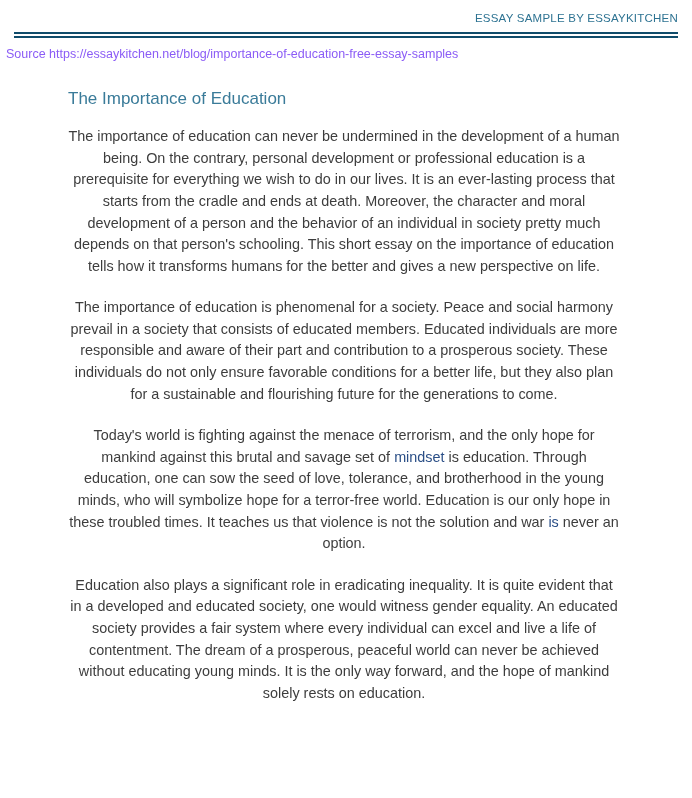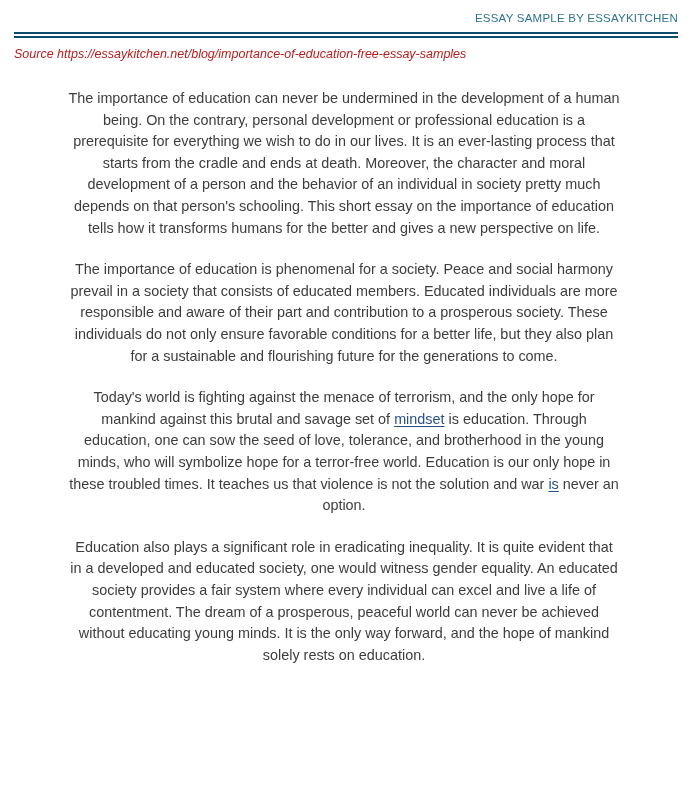--- a/index.html
+++ b/index.html
@@ -34,26 +34,25 @@
   .rule {
     margin: 6px 14px 0 14px;
     width: 664px;
     height: 6px;
     box-sizing: border-box;
     border-top: 2px solid #0f4c6b;
     border-bottom: 2px solid #0f4c6b;
   }
 
   .source {
-    margin: 8px 14px 0 14px;
+    margin: 8px 14px 0 6px;
     font-size: 12.5px;
-    color: #b91c1c;
+    color: #8b5cf6;
     line-height: 1.3;
     white-space: nowrap;
-    font-style: italic;
   }
 
   
   .article {
     margin-top: 26px;
     padding: 0 72px 0 68px;
   }
   .article-title {
     font-size: 17px;
     font-weight: 400;
@@ -65,36 +64,36 @@
     font-size: 14.4px;
     line-height: 21.6px;
     color: #3d3d3d;
     margin: 0 0 20px 0;
     text-align: center;
   }
   .para:last-child { margin-bottom: 16px; }
 
   .ulink {
     color: #2a4e86;
-    text-decoration: underline;
     text-underline-offset: 2px;
   }
 </style>
 </head>
 <body>
 
 <div class="header">
   <div class="kicker">ESSAY SAMPLE BY ESSAYKITCHEN</div>
 </div>
 
 <div class="rule"></div>
 
 <div class="source">Source https://essaykitchen.net/blog/importance-of-education-free-essay-samples</div>
 
 <div class="article">
+  <h1 class="article-title">The Importance of Education</h1>
 
   <div id="paragraphs">
       <p class="para">The importance of education can never be undermined in the development of a human being. On the contrary, personal development or professional education is a prerequisite for everything we wish to do in our lives. It is an ever-lasting process that starts from the cradle and ends at death. Moreover, the character and moral development of a person and the behavior of an individual in society pretty much depends on that person's schooling. This short essay on the importance of education tells how it transforms humans for the better and gives a new perspective on life.</p>
       <p class="para">The importance of education is phenomenal for a society. Peace and social harmony prevail in a society that consists of educated members. Educated individuals are more responsible and aware of their part and contribution to a prosperous society. These individuals do not only ensure favorable conditions for a better life, but they also plan for a sustainable and flourishing future for the generations to come.</p>
       <p class="para">Today's world is fighting against the menace of terrorism, and the only hope for mankind against this brutal and savage set of <span class="ulink">mindset</span> is education. Through education, one can sow the seed of love, tolerance, and brotherhood in the young minds, who will symbolize hope for a terror-free world. Education is our only hope in these troubled times. It teaches us that violence is not the solution and war <span class="ulink">is</span> never an option.</p>
       <p class="para">Education also plays a significant role in eradicating inequality. It is quite evident that in a developed and educated society, one would witness gender equality. An educated society provides a fair system where every individual can excel and live a life of contentment.  The dream of a prosperous, peaceful world can never be achieved without educating young minds. It is the only way forward, and the hope of mankind solely rests on education.</p>
     </div>
 </div>
 
 </body></html>

